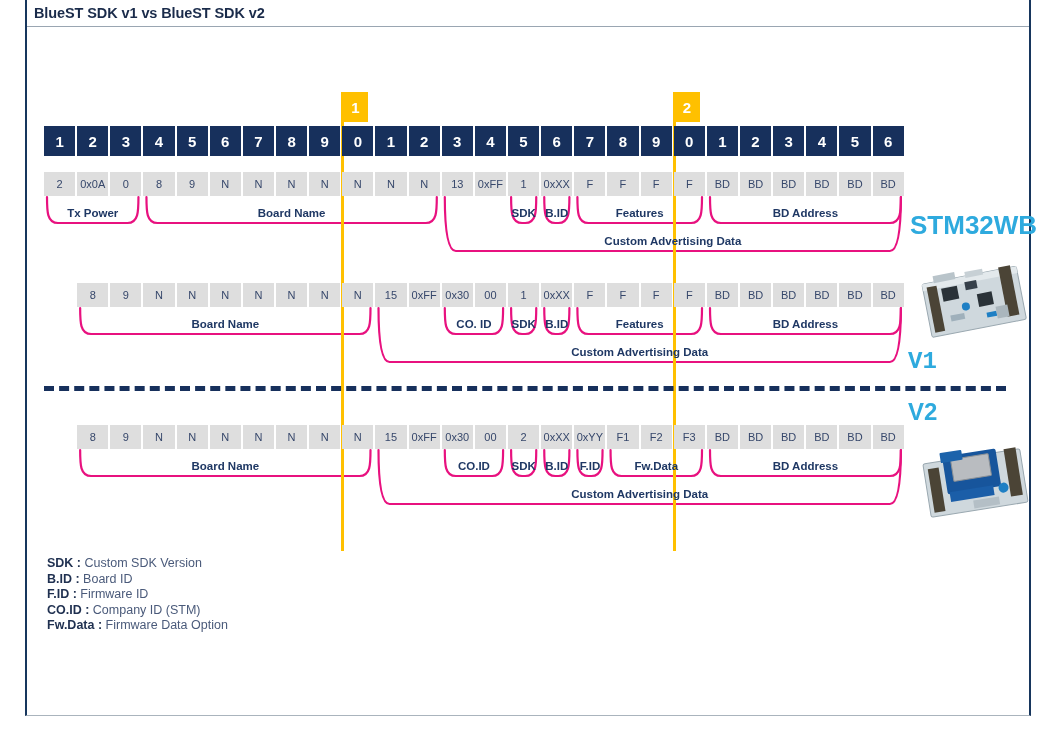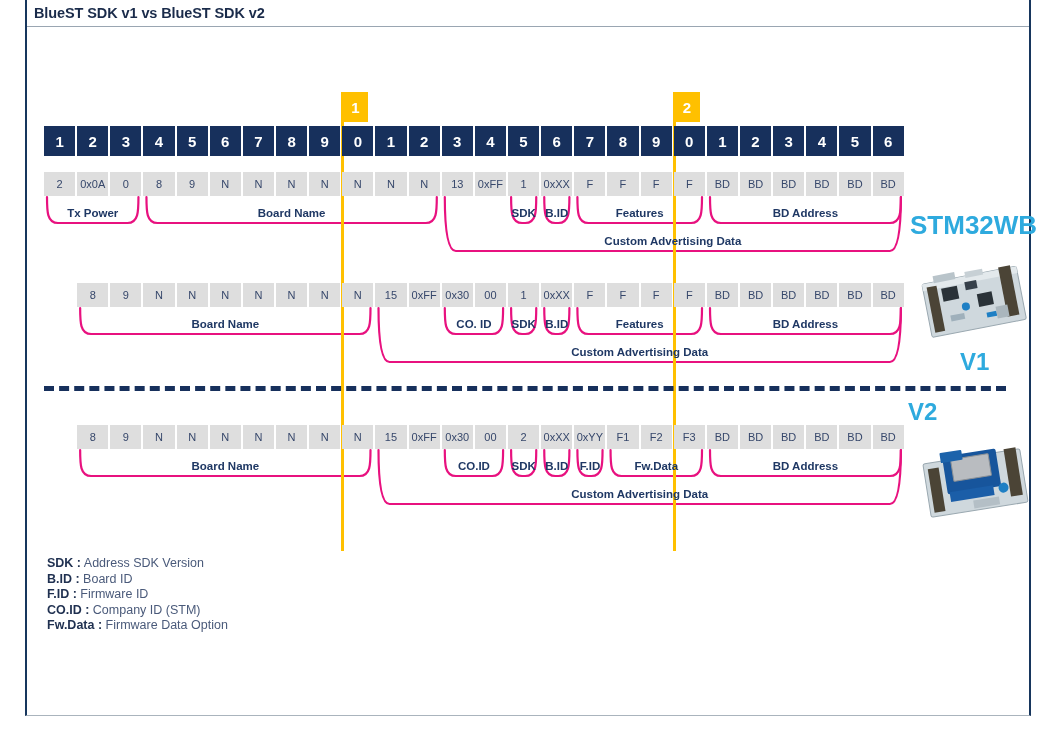--- a/index.html
+++ b/index.html
@@ -309,24 +309,24 @@
       <div class="brace-label" style="left: 225.325px; top: 460px;">Board Name</div>
       <div class="brace-label" style="left: 473.95px; top: 460px;">CO.ID</div>
       <div class="brace-label" style="left: 523.675px; top: 460px;">SDK</div>
       <div class="brace-label" style="left: 556.825px; top: 460px;">B.ID</div>
       <div class="brace-label" style="left: 589.975px; top: 460px;">F.ID</div>
       <div class="brace-label" style="left: 656.275px; top: 460px;">Fw.Data</div>
       <div class="brace-label" style="left: 805.45px; top: 460px;">BD Address</div>
       <div class="brace-label" style="left: 639.7px; top: 488px;">Custom Advertising Data</div>
       <div class="divider" style="left: 44px; top: 386px; width: 962px;"></div>
       <div class="side-label" style="left: 910px; top: 210px; font-size: 26px;">STM32WB</div>
-      <div class="side-label" style="left: 960px; top: 348px; font-size: 24px;">V1</div>
+      <div class="side-label" style="left: 908px; top: 348px; font-size: 24px; font-family: Liberation Mono, monospace;">V1</div>
       <div class="side-label" style="left: 908px; top: 398px; font-size: 24px;">V2</div>
       <div class="legend" style="left: 47px; top: 556px;">
-        <div><b>SDK :</b><span> Address SDK Version</span></div>
+        <div><b>SDK :</b><span> Custom SDK Version</span></div>
         <div><b>B.ID :</b><span> Board ID</span></div>
         <div><b>F.ID :</b><span> Firmware ID</span></div>
         <div><b>CO.ID :</b><span> Company ID (STM)</span></div>
         <div><b>Fw.Data :</b><span> Firmware Data Option</span></div>
       </div>
     </div>
 
   <div class="board" style="left:908px; top:253px;">
     <svg width="130" height="96" viewBox="0 0 130 96">
       <g transform="rotate(-11 65 48)">

